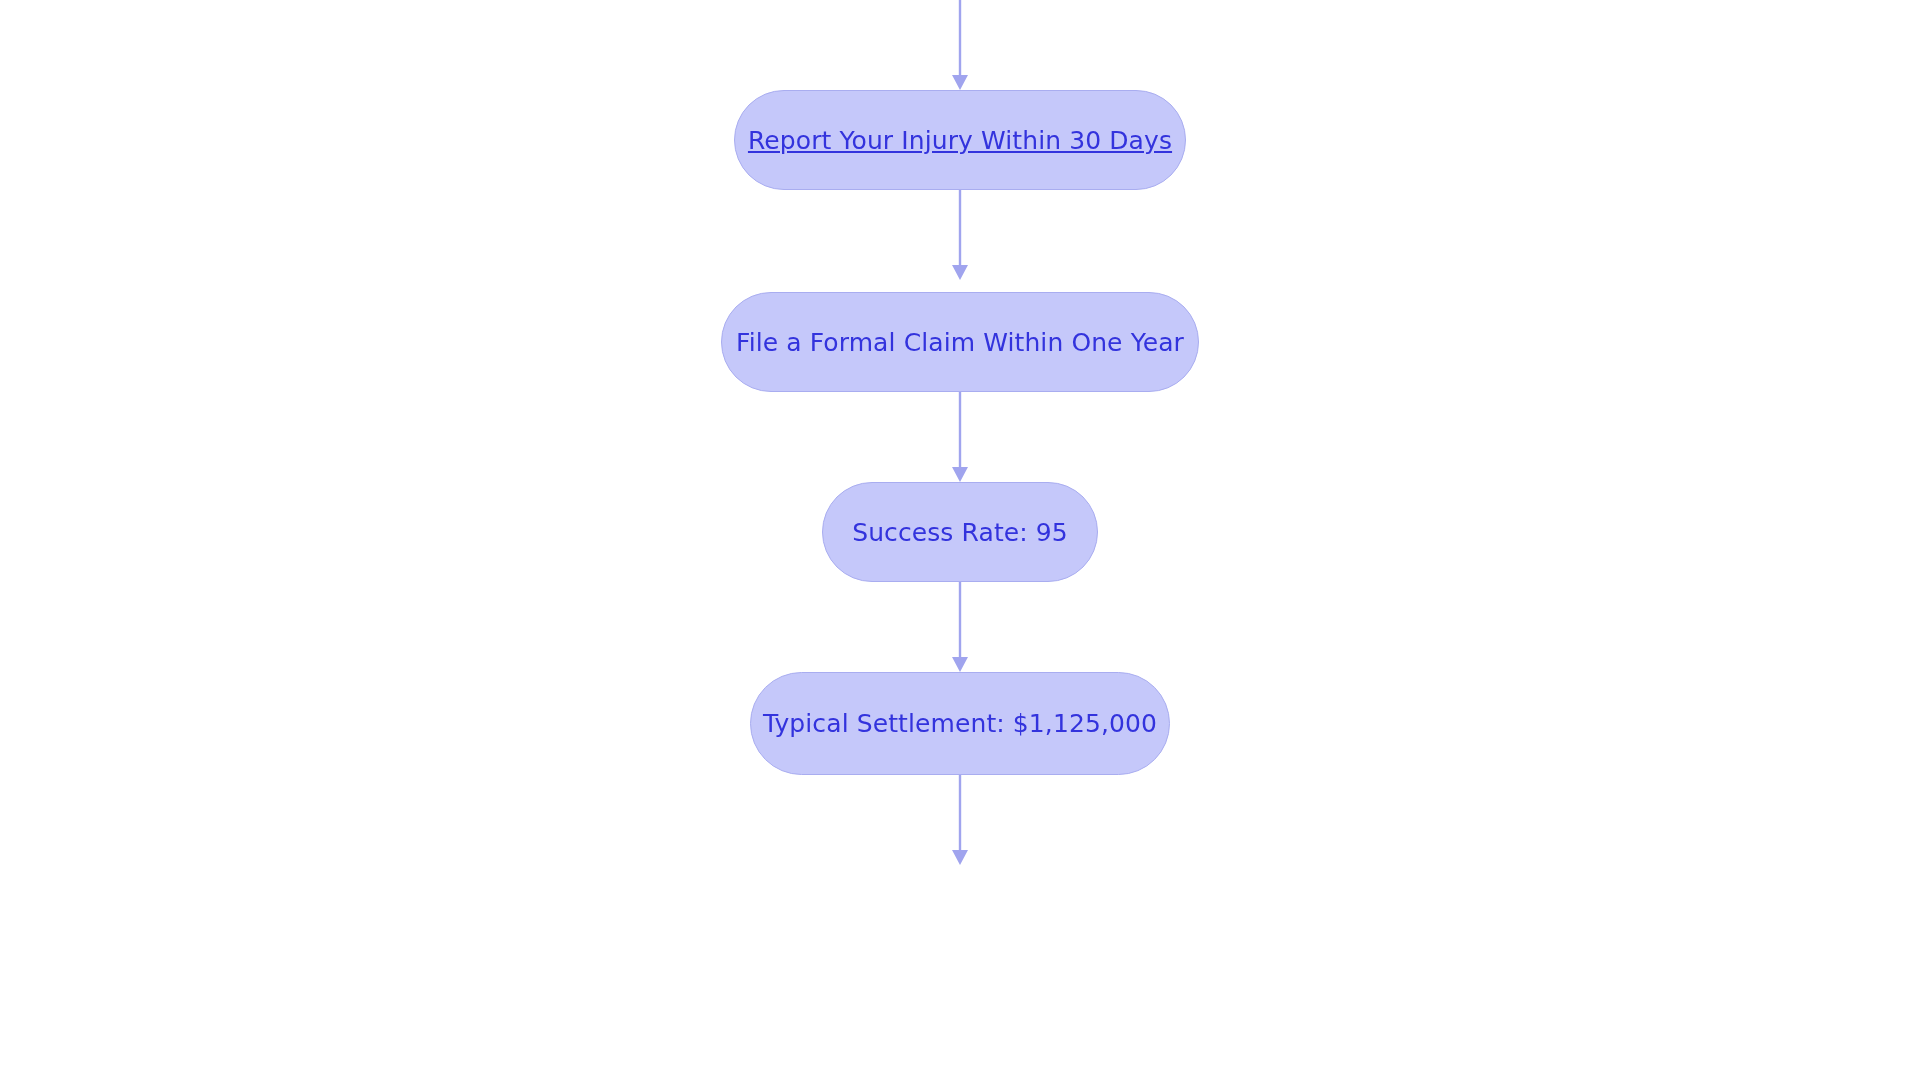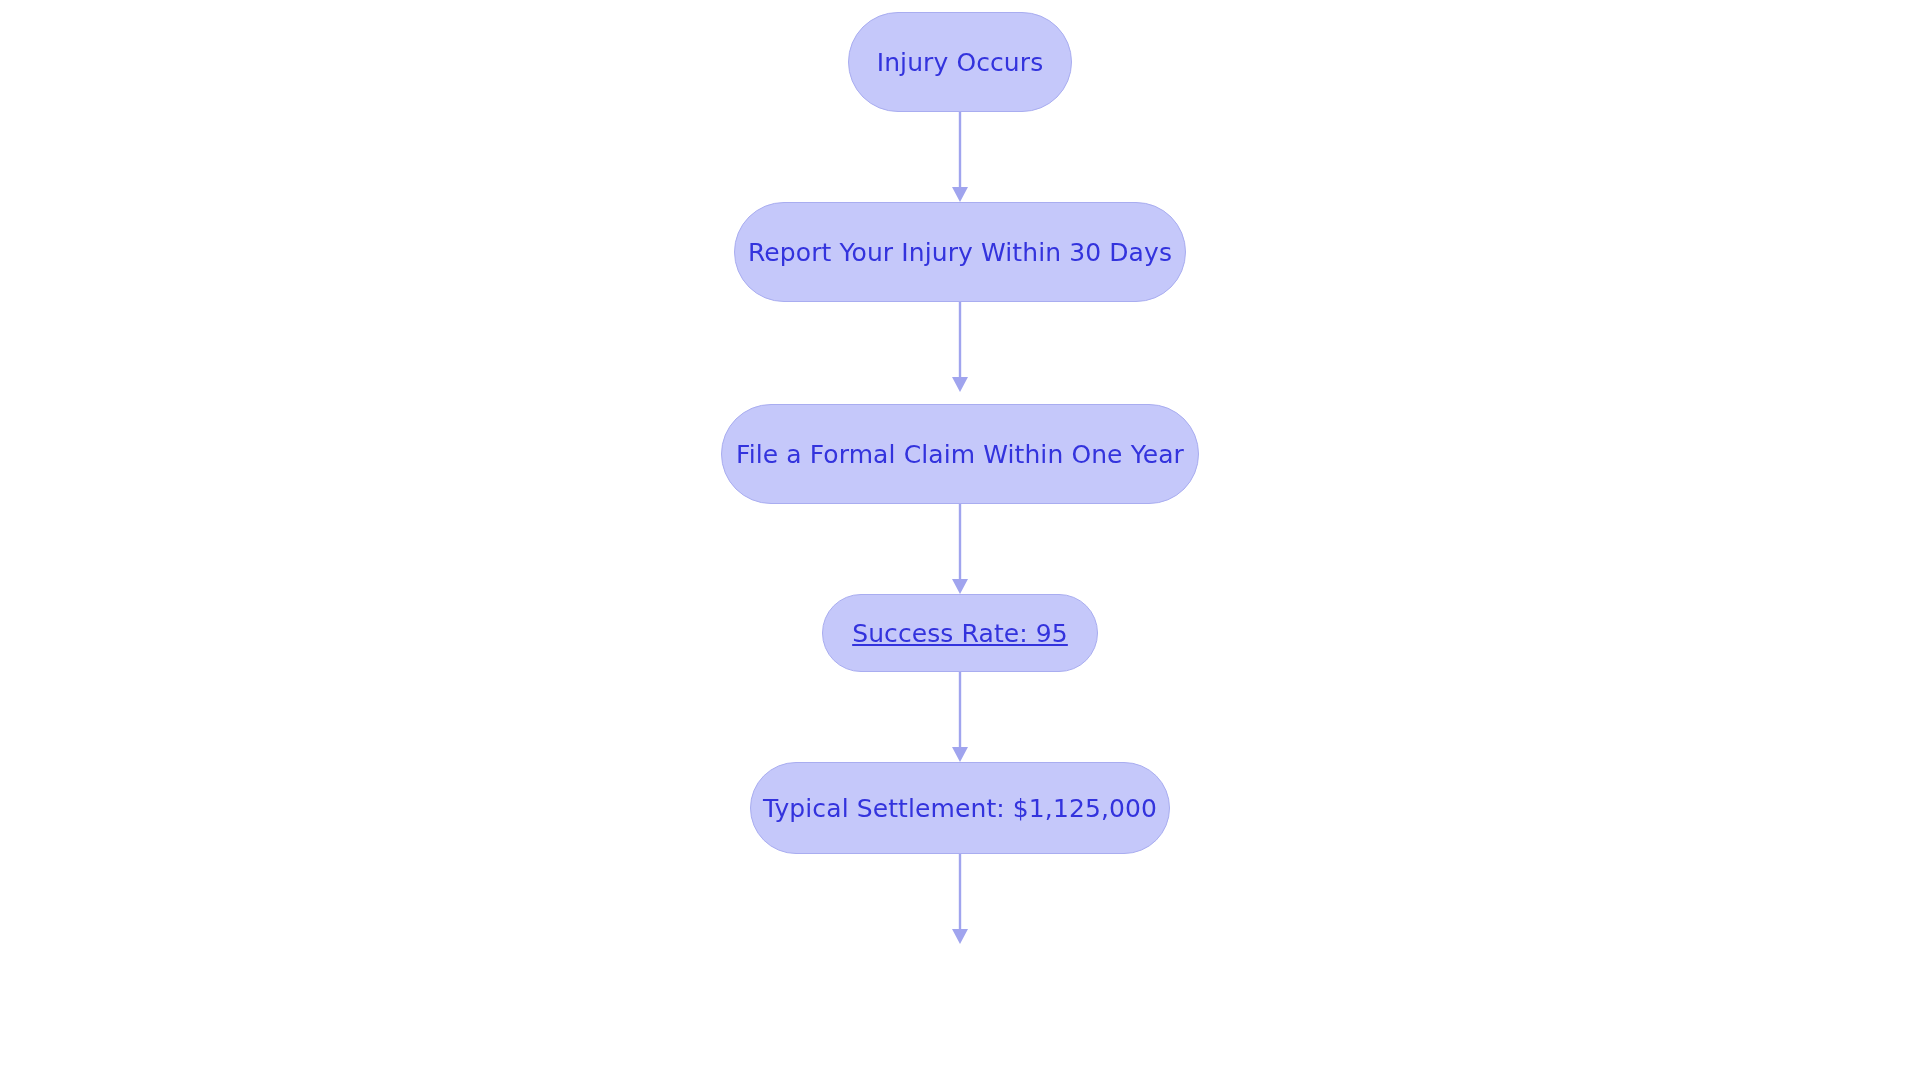--- a/index.html
+++ b/index.html
@@ -42,38 +42,37 @@
 
   .connector {
     flex: none;
     display: block;
   }
 </style>
 </head>
 <body>
 
 <div id="flowchart">
-    <div class="node" style="width: 224px; height: 100px; margin-top: 12px;">Injury Occurs</div>
     <svg class="connector" width="24" height="90" viewBox="0 0 24 90">
       <line x1="12" y1="0" x2="12" y2="76" stroke="#a0a4ee" stroke-width="2.4"></line>
       <polygon points="4,75 20,75 12,90" fill="#a0a4ee"></polygon>
     </svg>
-    <div class="node" style="width: 452px; height: 100px; margin-top: 0px;">Report Your Injury Within 30 Days</div>
+    <div class="node" style="width: 452px; height: 100px; margin-top: 0px; text-decoration: underline;">Report Your Injury Within 30 Days</div>
     <svg class="connector" width="24" height="90" viewBox="0 0 24 90">
       <line x1="12" y1="0" x2="12" y2="76" stroke="#a0a4ee" stroke-width="2.4"></line>
       <polygon points="4,75 20,75 12,90" fill="#a0a4ee"></polygon>
     </svg>
     <div class="node" style="width: 478px; height: 100px; margin-top: 12px;">File a Formal Claim Within One Year</div>
     <svg class="connector" width="24" height="90" viewBox="0 0 24 90">
       <line x1="12" y1="0" x2="12" y2="76" stroke="#a0a4ee" stroke-width="2.4"></line>
       <polygon points="4,75 20,75 12,90" fill="#a0a4ee"></polygon>
     </svg>
-    <div class="node" style="width: 276px; height: 78px; margin-top: 0px; text-decoration: underline;">Success Rate: 95</div>
+    <div class="node" style="width: 276px; height: 100px; margin-top: 0px;">Success Rate: 95</div>
     <svg class="connector" width="24" height="90" viewBox="0 0 24 90">
       <line x1="12" y1="0" x2="12" y2="76" stroke="#a0a4ee" stroke-width="2.4"></line>
       <polygon points="4,75 20,75 12,90" fill="#a0a4ee"></polygon>
     </svg>
-    <div class="node" style="width: 420px; height: 92px; margin-top: 0px;">Typical Settlement: $1,125,000</div>
+    <div class="node" style="width: 420px; height: 103px; margin-top: 0px;">Typical Settlement: $1,125,000</div>
     <svg class="connector" width="24" height="90" viewBox="0 0 24 90">
       <line x1="12" y1="0" x2="12" y2="76" stroke="#a0a4ee" stroke-width="2.4"></line>
       <polygon points="4,75 20,75 12,90" fill="#a0a4ee"></polygon>
     </svg>
   </div>
 
 </body></html>

